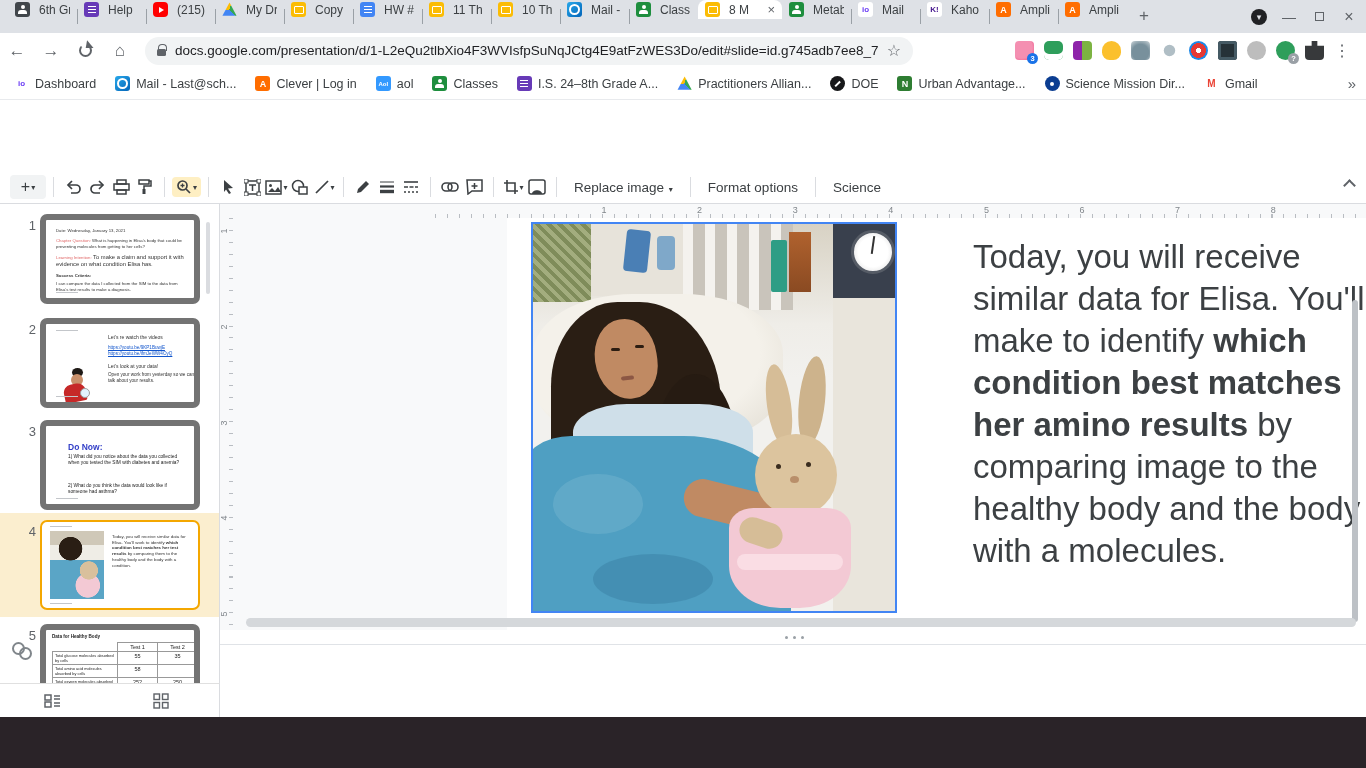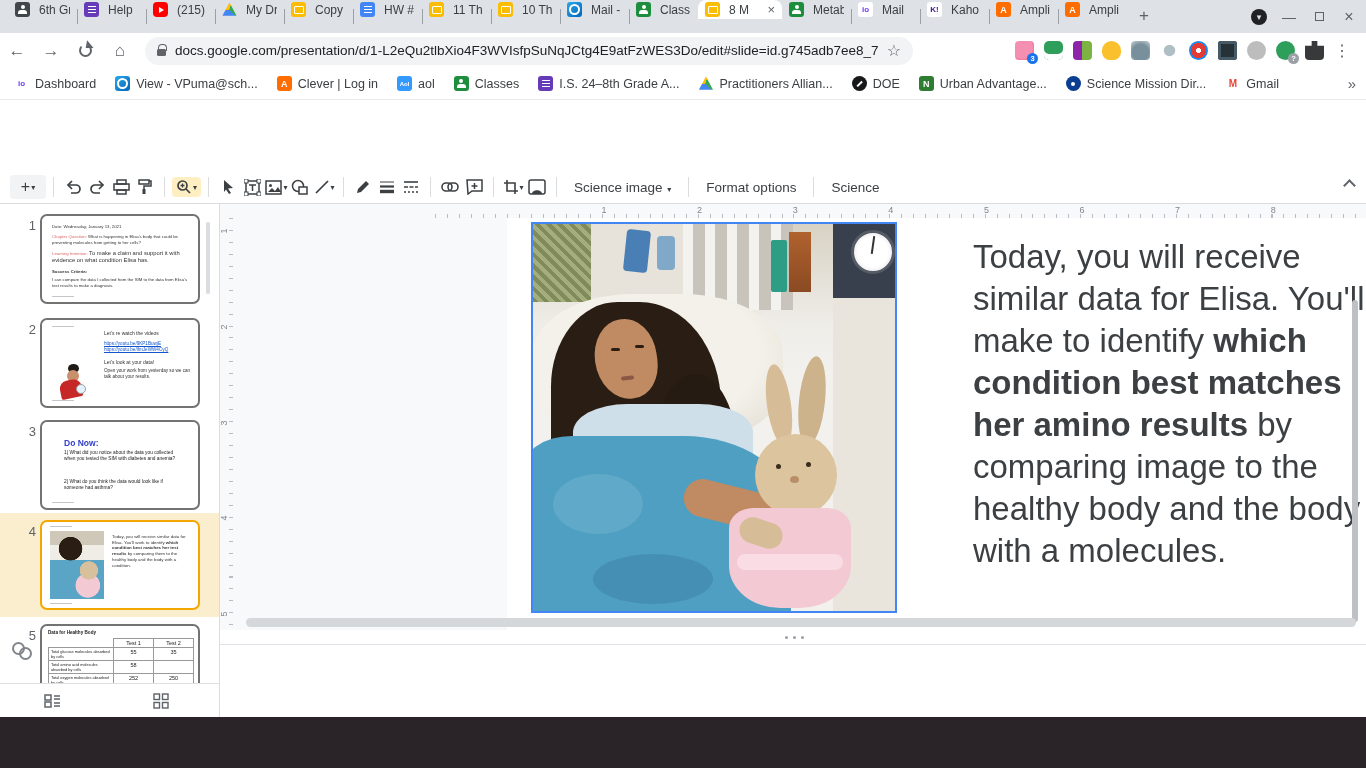--- a/index.html
+++ b/index.html
@@ -103,21 +103,21 @@
 .tbi{height:24px;min-width:24px;display:flex;align-items:center;justify-content:center;border-radius:4px;flex:none;color:#3c4043}
 .tbsep{width:1px;height:20px;background:#dadce0;margin:0 7px;flex:none}
 .tbcaret{font-size:8px;color:#3c4043;margin-left:1px}
 .tbzoom{background:#feefc3;border-radius:4px;padding:2px 4px;display:flex;align-items:center}
 .tbtxt{font-size:13.5px;color:#3c4043;padding:0 10px;flex:none}
 #tbcollapse{position:absolute;right:12px;top:10px;width:9px;height:9px;border-left:2px solid #5f6368;border-top:2px solid #5f6368;transform:rotate(45deg)}
 svg.ic{display:block}
 
 #filmstrip{position:absolute;left:0;top:204px;width:220px;height:479px;background:#fff;border-right:1px solid #dadce0;overflow:hidden}
 .snum{position:absolute;left:14px;width:22px;text-align:right;font-size:13px;color:#5f6368}
-.thumb{position:absolute;left:40px;width:160px;height:90px;background:#fff;border:2px solid #737373;border-radius:7px;overflow:hidden}
+.thumb{position:absolute;left:40px;width:160px;height:90px;background:#fff;border:6px solid #737373;border-radius:7px;overflow:hidden}
 .thumb.sel{border:2px solid #f4a700}
 #selband{position:absolute;left:0;top:309px;width:220px;height:104px;background:#fbeecf}
 .tinyline{position:absolute;width:22px;height:1px;background:#c3c6ca}
 .red{color:#e06666}
 .t1txt{font-size:4.3px;color:#333;line-height:1.25}
 .t1big{font-size:5.8px;color:#333;line-height:1.2}
 .t2txt{font-size:5px;color:#333;line-height:1.3}
 .t2lnk{font-size:4.6px;color:#1155cc;text-decoration:underline;line-height:1.5}
 .t3title{font-size:8.5px;font-weight:700;color:#3440c8}
 .t3q{font-size:4.8px;color:#222;line-height:1.3;width:118px}
@@ -275,21 +275,21 @@
     </div>
   </div>
 
   <div id="bookmarks">
     <div class="bm">
         <span class="fi nearpod-icon"></span>
         <span class="bl">Dashboard</span>
       </div>
       <div class="bm">
         <span class="fi outlook-icon"></span>
-        <span class="bl">View - VPuma@sch...</span>
+        <span class="bl">Mail - Last@sch...</span>
       </div>
       <div class="bm">
         <span class="fi amplify-icon"></span>
         <span class="bl">Clever | Log in</span>
       </div>
       <div class="bm">
         <span class="fi aol-icon"></span>
         <span class="bl">aol</span>
       </div>
       <div class="bm">
@@ -488,21 +488,21 @@
         </svg>
         <span class="tbcaret">▾</span>
       </span>
     <span class="tbi">
         <svg class="ic" width="18" height="16" viewBox="0 0 18 16">
           <rect x="1" y="1" width="16" height="14" rx="2" fill="none" stroke="#3c4043" stroke-width="1.5"></rect>
           <path d="M4 15c0-5 10-5 10 0" fill="#3c4043"></path>
         </svg>
       </span>
     <span class="tbsep"></span>
-    <span class="tbtxt"><span>Science image</span> <span class="tbcaret">▾</span></span>
+    <span class="tbtxt"><span>Replace image</span> <span class="tbcaret">▾</span></span>
     <span class="tbsep"></span>
     <span class="tbtxt">Format options</span>
     <span class="tbsep"></span>
     <span class="tbtxt">Science</span>
     <span id="tbcollapse"></span>
   </div>
 
   <div id="filmstrip">
     <div id="selband"></div>
 

